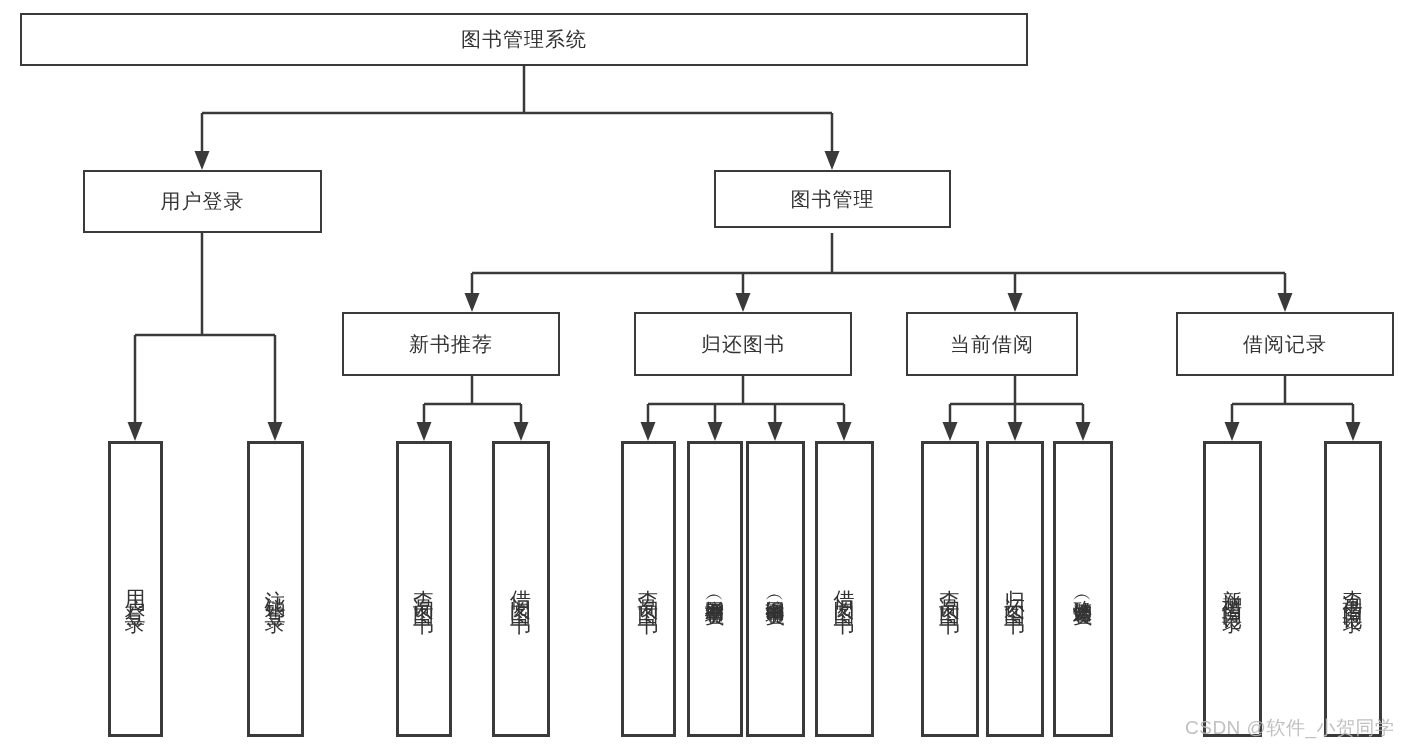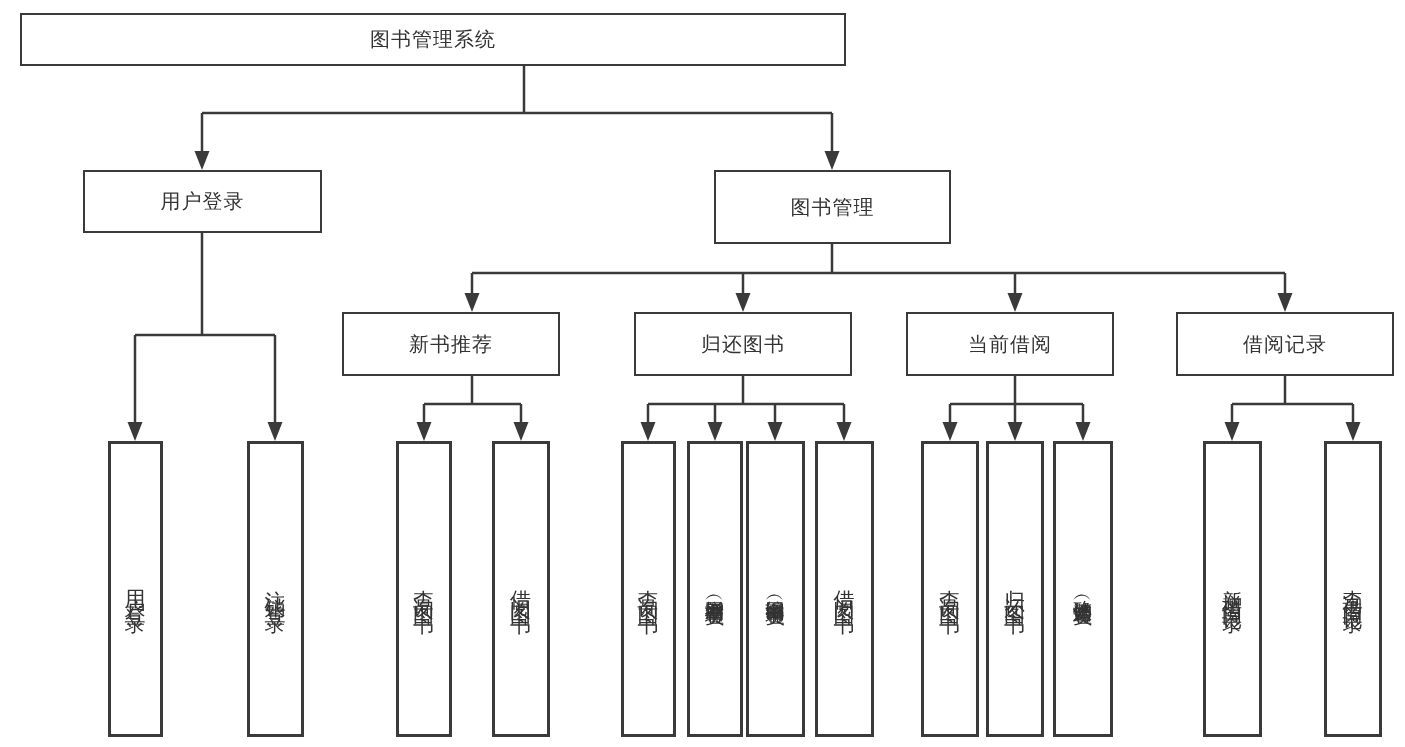--- a/index.html
+++ b/index.html
@@ -41,28 +41,28 @@
     text-orientation: upright;
     color: #333333;
     font-size: 21px;
     letter-spacing: 8px;
     line-height: 1;
   }
   .leaf.len6 .vlbl { letter-spacing: 5px; font-size: 20px; }
   .leaf.len9 .vlbl { letter-spacing: 1px; font-size: 19px; }
 
   
-  .n-root { left: 20px;  top: 13px;  width: 826px; height: 53px; }
+  .n-root { left: 20px;  top: 13px;  width: 1008px; height: 53px; }
   
   .n-l2a  { left: 83px;  top: 170px; width: 239px;  height: 63px; }
-  .n-l2b  { left: 714px; top: 170px; width: 237px;  height: 74px; }
+  .n-l2b  { left: 714px; top: 170px; width: 237px;  height: 58px; }
   
   .n-l3a  { left: 342px;  top: 312px; width: 218px; height: 64px; }
   .n-l3b  { left: 634px;  top: 312px; width: 218px; height: 64px; }
-  .n-l3c  { left: 906px;  top: 312px; width: 208px; height: 64px; }
+  .n-l3c  { left: 906px;  top: 312px; width: 172px; height: 64px; }
   .n-l3d  { left: 1176px; top: 312px; width: 218px; height: 64px; }
   
   .n-f01 { left: 108px;  width: 55px; }
   .n-f02 { left: 247px;  width: 57px; }
   .n-f03 { left: 396px;  width: 56px; }
   .n-f04 { left: 492px;  width: 58px; }
   .n-f05 { left: 621px;  width: 55px; }
   .n-f06 { left: 687px;  width: 56px; }
   .n-f07 { left: 746px;  width: 59px; }
   .n-f08 { left: 815px;  width: 59px; }
@@ -207,14 +207,15 @@
   <div class="node leaf len9 n-f11">
     <span class="vlbl">确认归还（管理员）</span>
   </div>
   <div class="node leaf len6 n-f12">
     <span class="vlbl">新增借阅记录</span>
   </div>
   <div class="node leaf len6 n-f13">
     <span class="vlbl">查询借阅记录</span>
   </div>
 
+  <div class="watermark">CSDN @软件_小贺同学</div>
 
 </div>
 
 </body></html>

